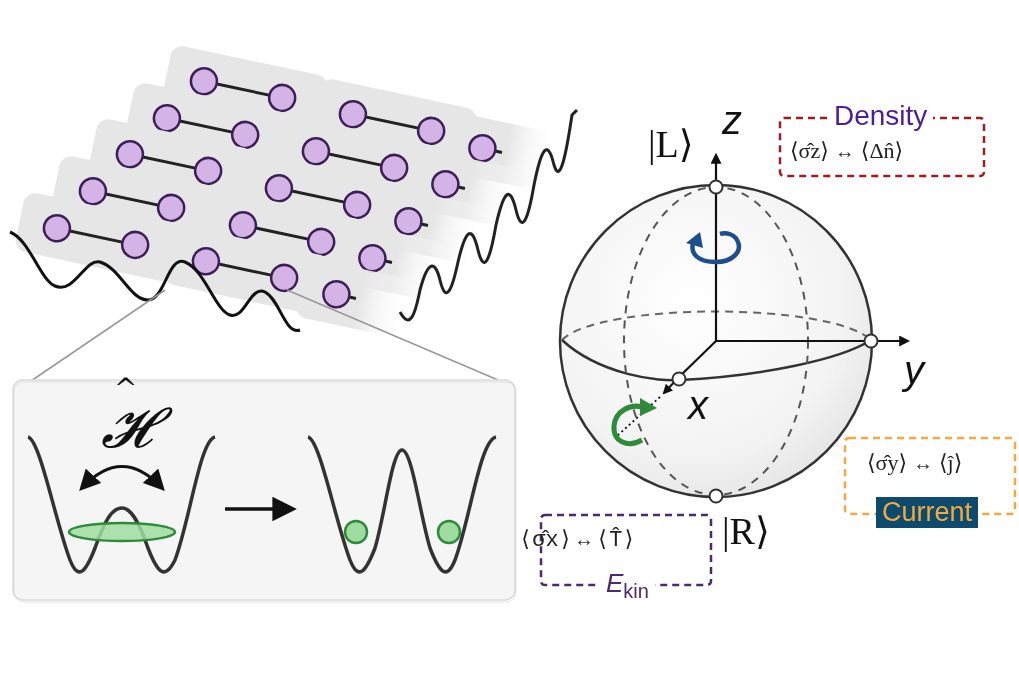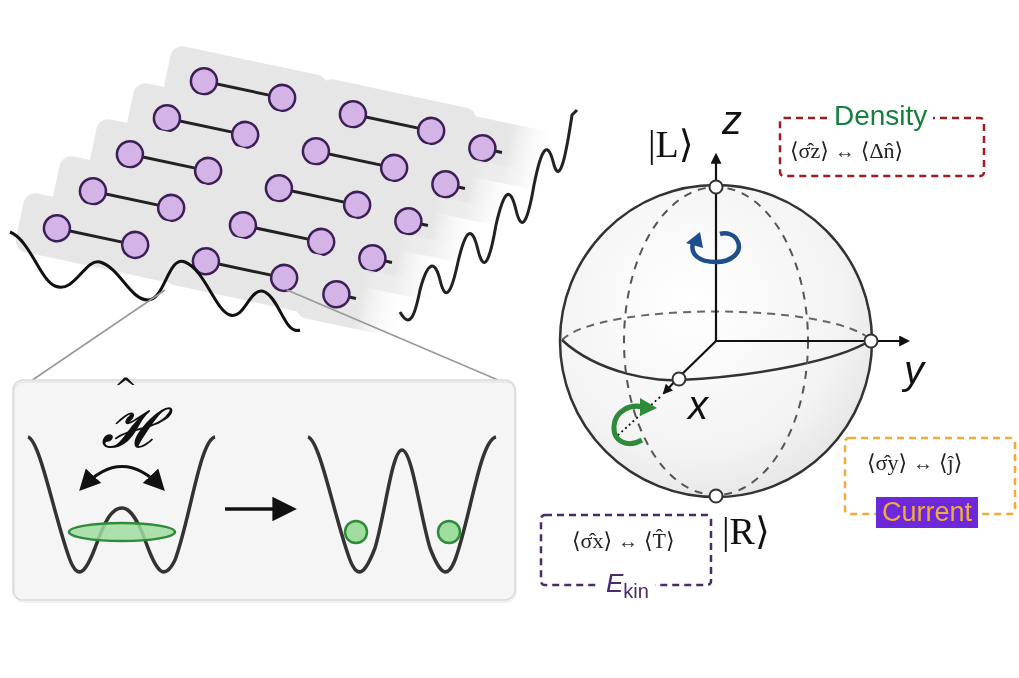--- a/index.html
+++ b/index.html
@@ -4,21 +4,21 @@
 <style>
   html,body{margin:0;padding:0;background:#ffffff;}
   body{width:1019px;height:678px;position:relative;overflow:hidden;font-family:"Liberation Sans",sans-serif;}
   svg#fig{position:absolute;left:0;top:0;}
   .lbl{position:absolute;white-space:nowrap;}
   .serif{font-family:"DejaVu Serif","Liberation Serif",serif;}
   .axis{font-style:italic;font-size:40px;color:#111;line-height:1;}
   .ket{font-size:38px;color:#111;line-height:1;font-family:"Liberation Serif",serif;}
   .eq{font-size:22px;color:#222;font-family:"Liberation Serif",serif;line-height:1;}
   .eq .arr{font-size:20px;margin:0 6px;color:#333;}
-  .title-d{font-size:28px;color:#15803d;}
+  .title-d{font-size:28px;color:#4c1d95;}
   .title-c{font-size:27px;color:#f3a93f;}
   .title-e{font-size:26px;color:#4b2a6e;font-style:italic;}
   .title-e sub{font-style:normal;font-size:20px;}
   .ham{font-family:"Liberation Serif",serif;font-style:italic;font-size:56px;color:#111;line-height:1;}
 </style>
 </head>
 <body>
 
 <svg id="fig" width="1019" height="678" viewBox="0 0 1019 678" xmlns="http://www.w3.org/2000/svg">
   <defs>
@@ -215,20 +215,20 @@
 <div class="lbl ket" style="left:722px;top:512px;">|R⟩</div>
 
 <div class="lbl title-d" style="left:828px;top:100px;background:#fff;padding:0 6px;">Density</div>
 <div class="lbl eq" style="left:790px;top:140px;">
   <span>⟨σ̂z⟩</span><span class="arr">↔</span><span>⟨Δn̂⟩</span>
 </div>
 
 <div class="lbl eq" style="left:856px;top:452px;margin-left:11px;">
   <span>⟨σ̂y⟩</span><span class="arr">↔</span><span>⟨ĵ⟩</span>
 </div>
-<div class="lbl title-c" style="left:876px;top:497px;background:#6d28d9;padding:0 6px;">Current</div>
-
-<div class="lbl eq" style="left:572px;top:530px;">
+<div class="lbl title-c" style="left:876px;top:497px;background:#0c4a6e;padding:0 6px;">Current</div>
+
+<div class="lbl eq" style="left:519px;top:530px;font-family:Liberation Mono, monospace;">
   <span>⟨σ̂x⟩</span><span class="arr">↔</span><span>⟨T̂⟩</span>
 </div>
 <div class="lbl title-e" style="left:600px;top:568px;background:#fff;padding:0 6px;">
   <span>E</span><sub>kin</sub>
 </div>
 
 </body></html>

